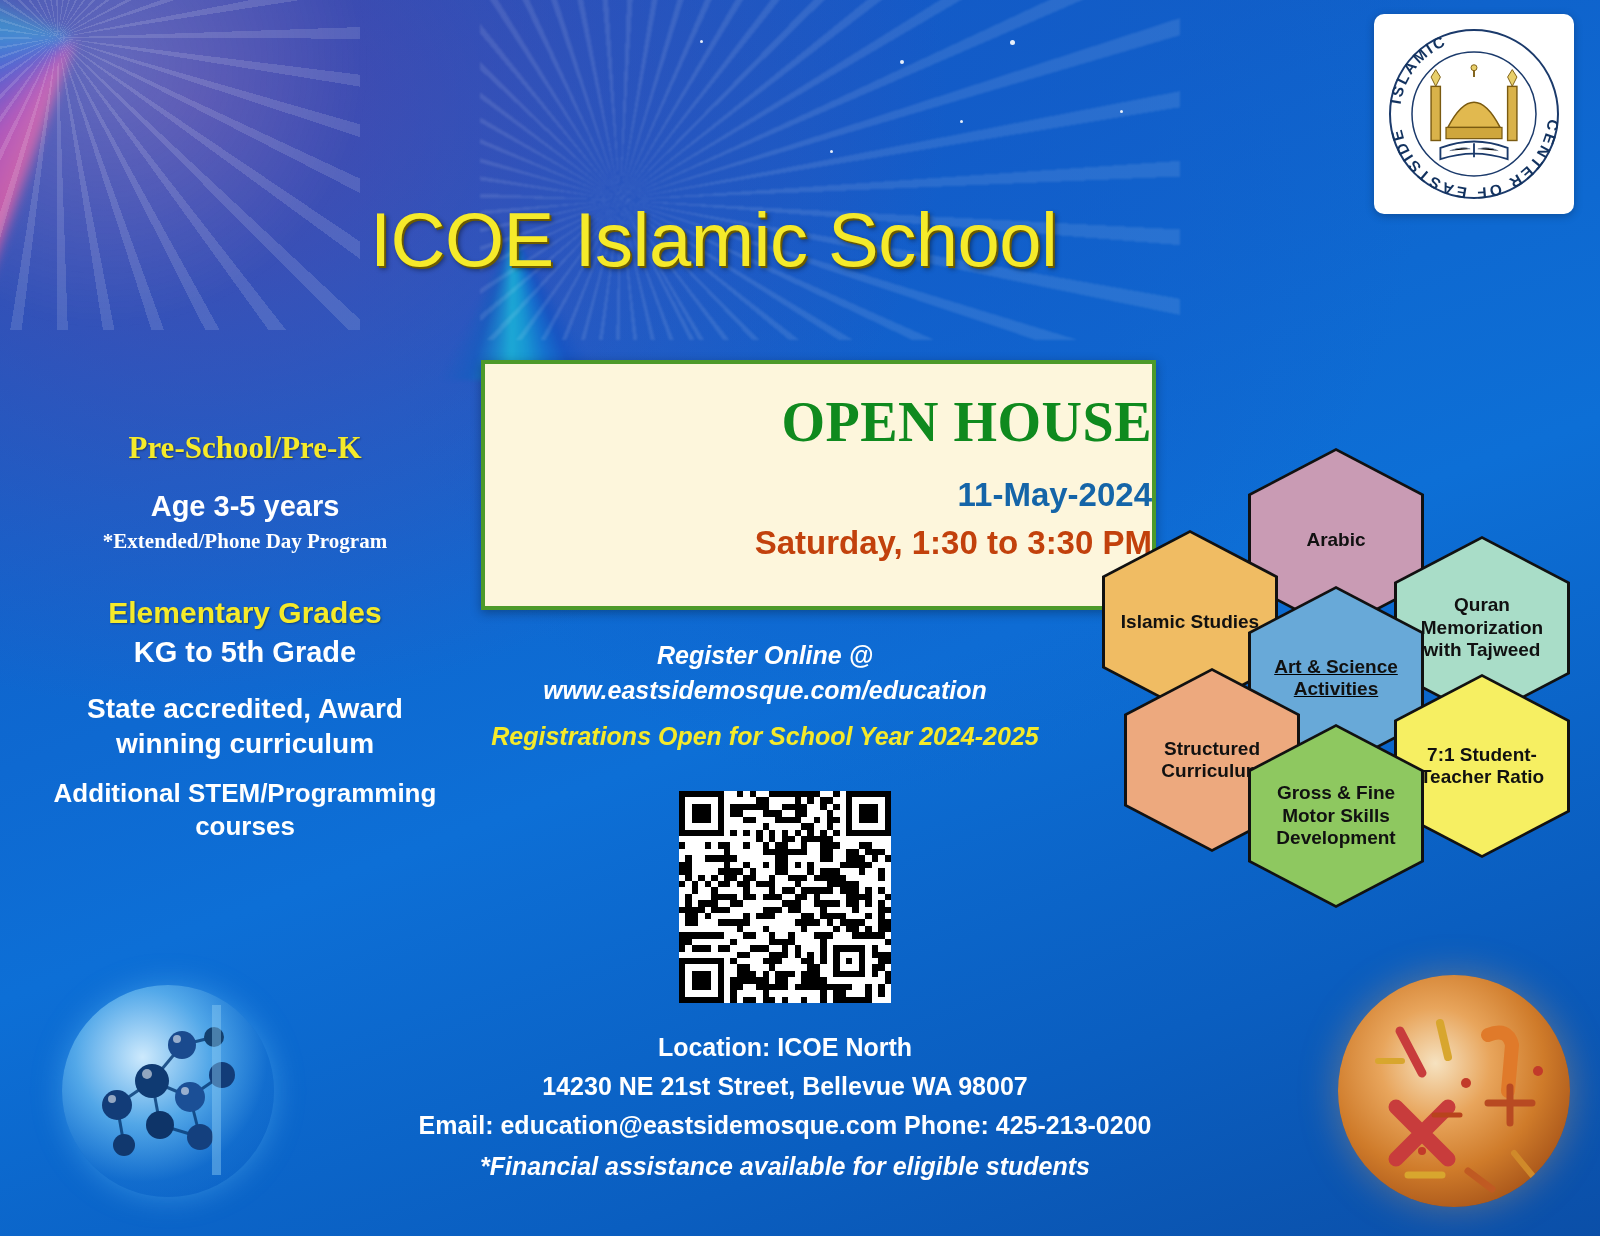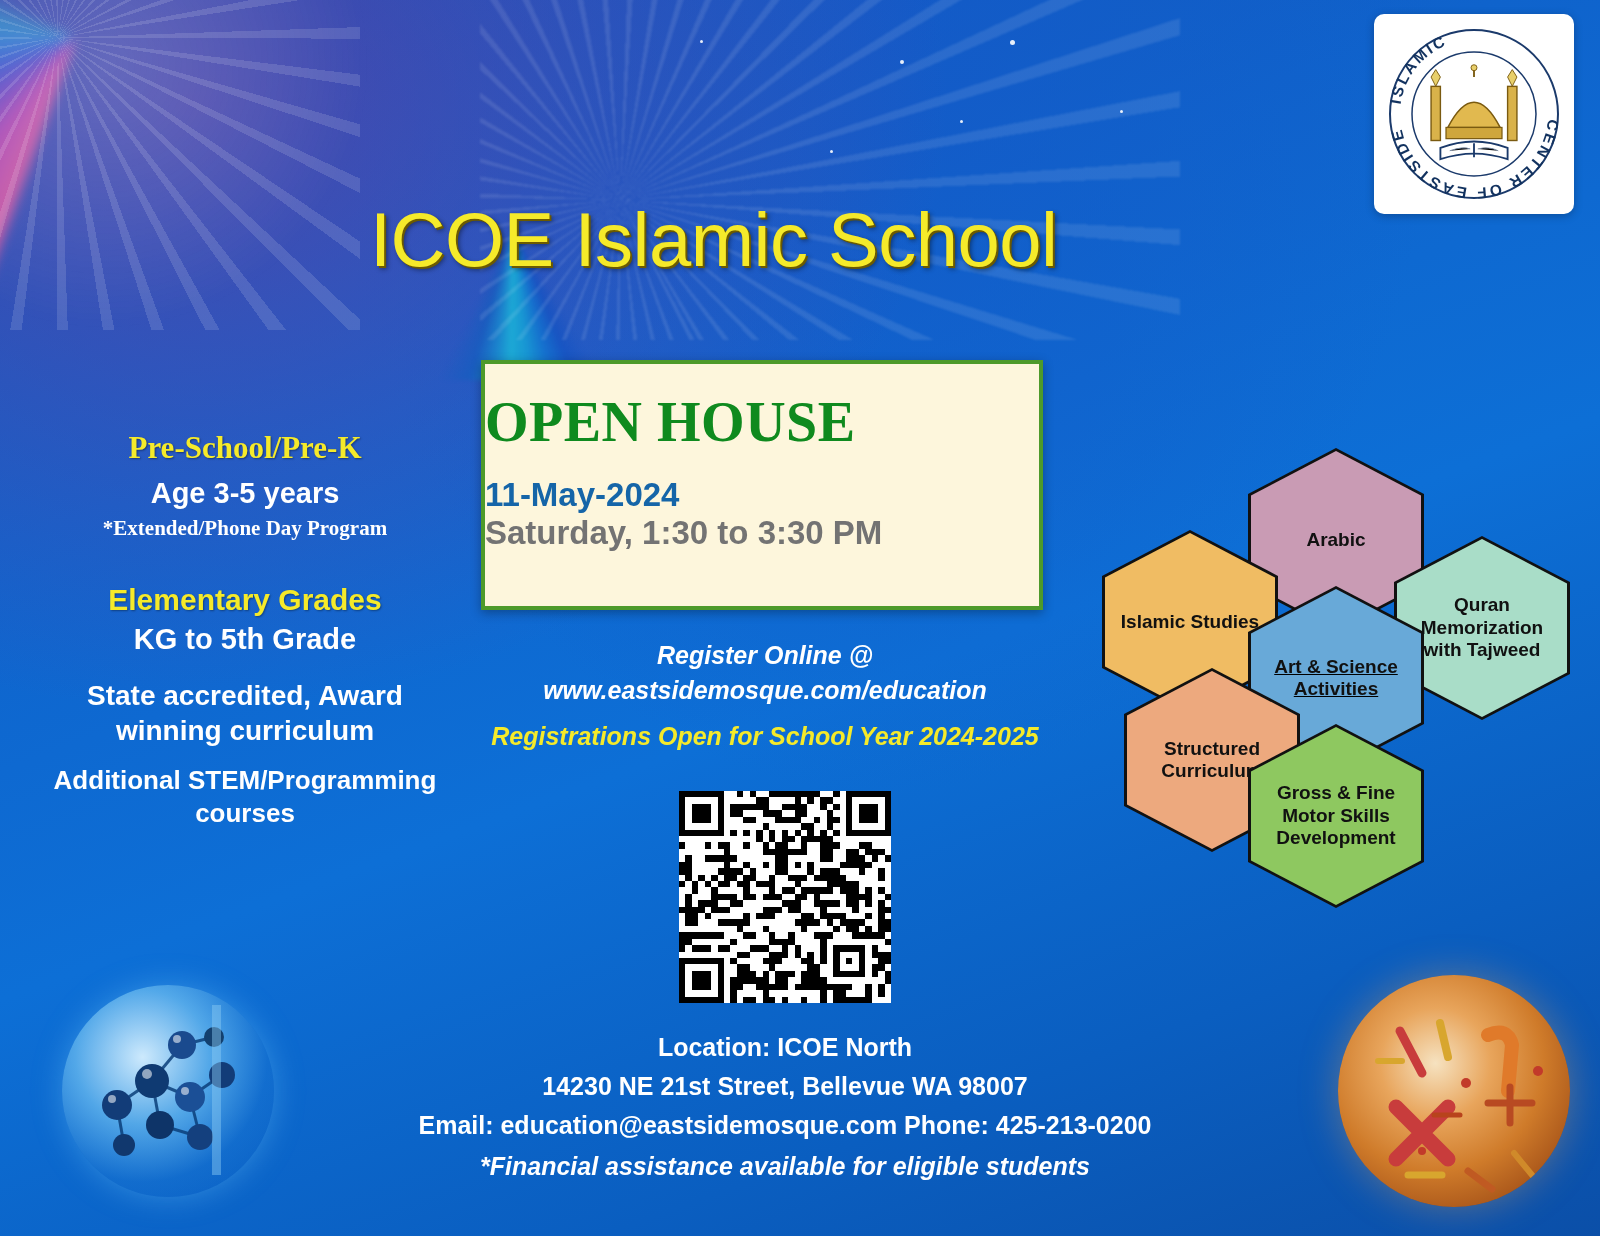--- a/index.html
+++ b/index.html
@@ -135,21 +135,21 @@
     width: 410px;
     text-align: center;
     color: #ffffff;
   }
   .l-head-yellow {
     font-size: 31px;
     font-weight: bold;
     color: #f5ea2a;
     font-family: "Liberation Serif", serif;
     text-shadow: 1px 1px 2px rgba(0,0,0,0.4);
-    margin-bottom: 11px;
+    margin-bottom: 24px;
   }
   .l-sub {
     font-size: 29px;
     font-weight: bold;
     margin-bottom: 6px;
   }
   .l-small {
     font-size: 21px;
     font-weight: bold;
     font-family: "Liberation Serif", serif;
@@ -172,46 +172,47 @@
     line-height: 1.28;
   }
   .gap-big { height: 42px; }
   .gap-sm { height: 16px; }
 
   
   .oh-card {
     position: absolute;
     left: 481px;
     top: 360px;
-    width: 562px;
+    width: 675px;
     height: 250px;
     background: #fdf6dc;
     border: 4px solid #4d9a2a;
     box-shadow: 0 3px 10px rgba(0,0,0,0.3);
-    text-align: left;
+    text-align: right;
     box-sizing: border-box;
   }
   .oh-title {
     margin-top: 26px;
     font-size: 56px;
     font-weight: bold;
     color: #0f8a1e;
     font-family: "Liberation Serif", serif;
     letter-spacing: 0.5px;
   }
   .oh-date {
     margin-top: 22px;
     font-size: 33px;
     font-weight: bold;
     color: #1565a8;
   }
   .oh-time {
+    margin-top: 10px;
     font-size: 33px;
     font-weight: bold;
-    color: #737373;
+    color: #c2410c;
   }
 
   
   .reg {
     position: absolute;
     left: 470px;
     top: 638px;
     width: 590px;
     text-align: center;
     color: #ffffff;
@@ -1541,20 +1542,24 @@
     <div class="hex" style="left:150px; top:138px; background:#111;text-decoration:underline;">
       <div class="hex-in" style="background:#68a9d8;"></div>
       <span>Art &amp; Science Activities</span>
     </div>
 
     <div class="hex" style="left:4px; top:220px; background:#111;margin-left:22px;">
       <div class="hex-in" style="background:#eda97e;"></div>
       <span>Structured Curriculum</span>
     </div>
 
+    <div class="hex" style="left:296px; top:226px; background:#111;">
+      <div class="hex-in" style="background:#f6ef62;"></div>
+      <span>7:1 Student-Teacher Ratio</span>
+    </div>
 
     <div class="hex" style="left:150px; top:276px; background:#111;">
       <div class="hex-in" style="background:#8ec860;"></div>
       <span>Gross &amp; Fine Motor Skills Development</span>
     </div>
   </div>
 
   <div class="molecule">
     <svg viewBox="0 0 212 212" width="212" height="212" aria-hidden="true">
       <g stroke="#0b3f7a" stroke-width="3" opacity="0.85">

